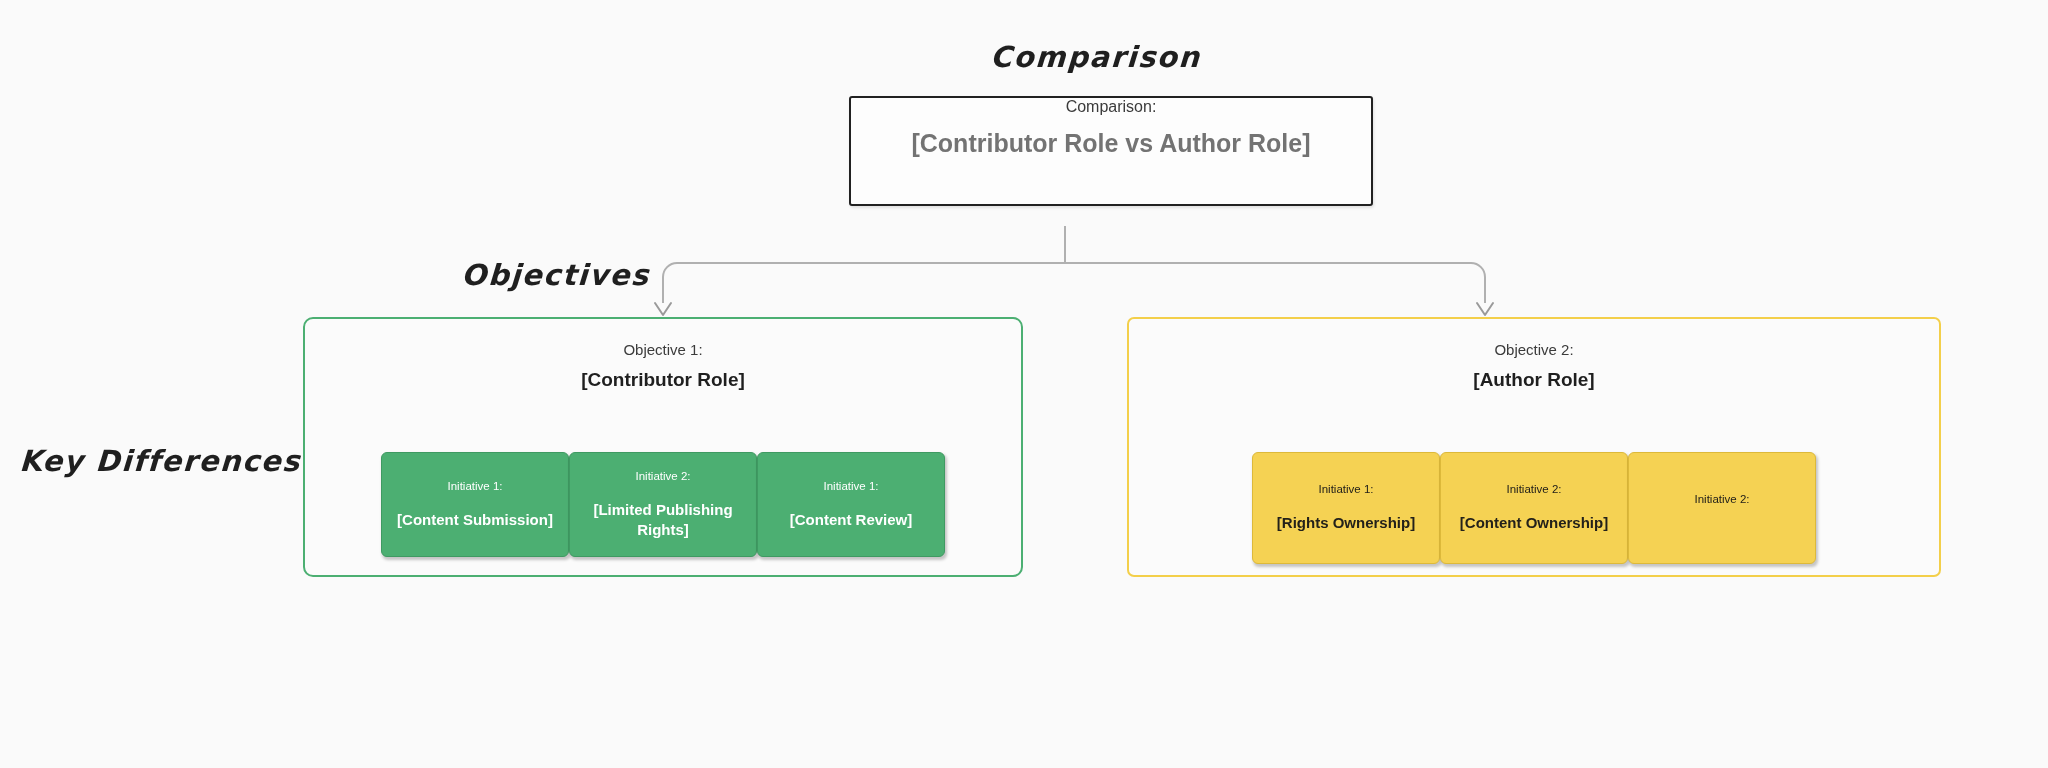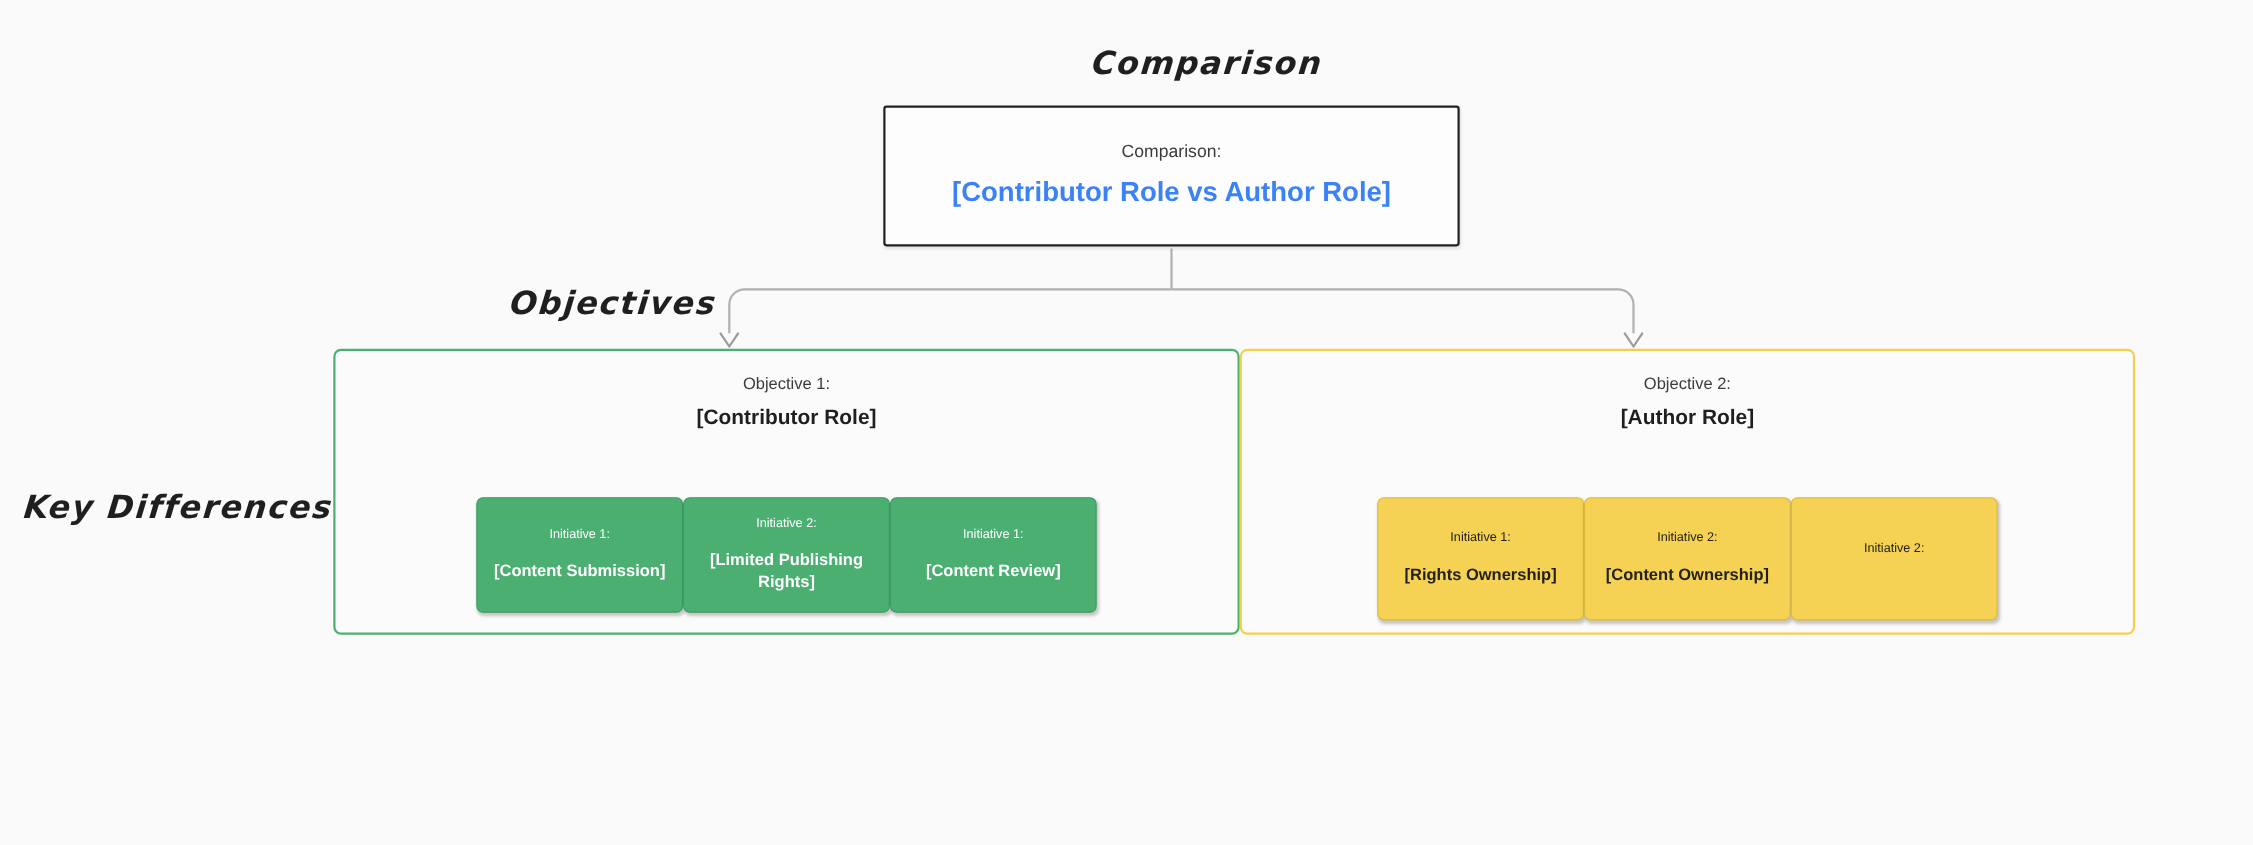--- a/index.html
+++ b/index.html
@@ -31,43 +31,43 @@
     white-space: nowrap;
     transform: skewX(-6deg);
   }
   #ann-comparison { left: 993px;  top: 40px;  }
   #ann-objectives { left: 464px;  top: 258px; }
   #ann-keydiff    { left: 22px;   top: 444px; }
 
   
   #root-node {
     position: absolute;
-    left: 803px;
+    left: 849px;
     top: 96px;
     width: 524px;
-    height: 128px;
+    height: 110px;
     background: #fdfdfd;
     border: 2.5px solid #212121;
     border-radius: 3px;
     display: flex;
     flex-direction: column;
     align-items: center;
-    justify-content: center;
+    justify-content: flex-start;
     box-shadow: 1px 2px 3px rgba(0,0,0,0.10);
   }
   .node-eyebrow {
     font-size: 16px;
     color: #3b3b3b;
     font-weight: 400;
     margin-bottom: 12px;
   }
   .node-title {
     font-size: 25px;
     font-weight: 700;
-    color: #3b82f6;
+    color: #737373;
     text-align: center;
     line-height: 1.2;
   }
 
   
   #connectors {
     position: absolute;
     left: 0; top: 0;
     width: 2048px;
     height: 768px;
@@ -77,21 +77,21 @@
   
   .objective-container {
     position: absolute;
     top: 317px;
     height: 260px;
     background: #fbfbfb;
     border-radius: 7px;
     border-width: 2.5px;
     border-style: solid;
   }
-  #objective-1 { left: 303px;  width: 824px; border-color: #4caf72; }
+  #objective-1 { left: 303px;  width: 720px; border-color: #4caf72; border-radius: 10px; }
   #objective-2 { left: 1127px; width: 814px; border-color: #f3cf4a; }
 
   .container-header {
     position: absolute;
     left: 0; right: 0;
     top: 22px;
     display: flex;
     flex-direction: column;
     align-items: center;
   }

